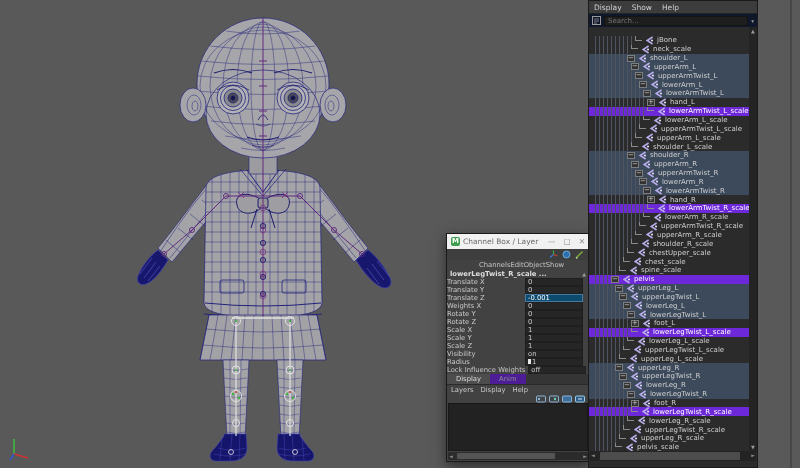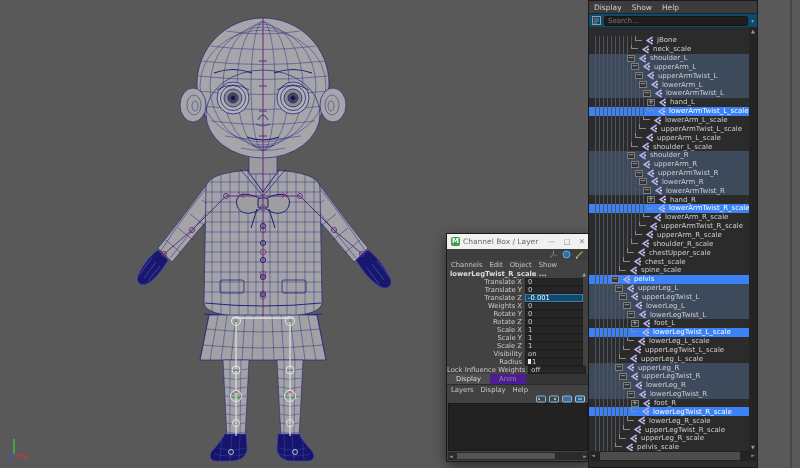--- a/index.html
+++ b/index.html
@@ -17,29 +17,29 @@
     background:#424242; border:1px solid #191919; box-shadow:0 4px 12px rgba(0,0,0,.5);
     display:flex; flex-direction:column; font-size:6.8px; color:#c9c9c9; }
   .titlebar { height:15px; background:#f1f1f1; display:flex; align-items:center;
     padding:0 4px; gap:3px; flex:0 0 15px; }
   .maya-icon { width:9px; height:9px; background:#3f9e4d; color:#fff; font-size:7px;
     font-weight:bold; text-align:center; line-height:9px; border-radius:2px; }
   .titlebar .title { color:#6b6b6b; font-size:7.5px; flex:1; white-space:nowrap; overflow:hidden; }
   .win-btn { color:#8a8a8a; font-size:7.5px; margin-left:5px; }
   .cb-toolbar { height:11px; flex:0 0 11px; display:flex; justify-content:flex-end;
     align-items:center; gap:4px; padding:0 5px; background:#3e3e3e; }
-  .cb-menus { height:9px; flex:0 0 9px; display:flex; gap:7px; padding:0 4px;
-    align-items:center; background:#424242; color:#c4c4c4; }
+  .cb-menus { height:9px; flex:0 0 9px; display:flex; padding:0 4px;
+    align-items:center; background:#424242; color:#c4c4c4;margin-left:28px; }
   .cb-object { height:9px; flex:0 0 9px; display:flex; align-items:center;
     padding:0 3px; font-weight:bold; color:#dedede; }
   .cb-object .sp { flex:1; }
   .tiny-arrow { font-size:5px; color:#9a9a9a; }
   #cb-channels { flex:0 0 96px; }
   .ch-row { height:8px; display:flex; align-items:center; }
-  .ch-label { flex:0 0 78px; text-align:right; padding-right:3px; white-space:nowrap;
+  .ch-label { flex:0 0 78px; text-align:left; padding-right:3px; white-space:nowrap;
     color:#c9c9c9; }
   .ch-val { flex:0 0 58px; height:7.4px; background:#262626; color:#cccccc;
     padding-left:2px; display:flex; align-items:center; border:1px solid #1f1f1f; }
   .ch-val.sel { background:#0c4a6e; color:#fff; border-color:#4879a0; }
   .slider-handle { display:inline-block; width:3px; height:5px; background:#e8e8e8;
     margin-right:1px; }
   .cb-outputs { flex:0 0 24px; padding:1px 3px; }
   .outputs-h { font-weight:bold; color:#d6d6d6; height:8px; }
   .output-row { height:8px; padding-left:8px; font-weight:bold; color:#cfcfcf;
     display:flex; }
@@ -58,31 +58,31 @@
   .hs-arrow { position:absolute; top:0; font-size:5px; color:#8a8a8a; line-height:8px; }
   .hs-arrow.l { left:1px; } .hs-arrow.r { right:1px; }
 
   
   #outliner { position:absolute; left:588px; top:0; width:170px; height:468px;
     background:#2b2b2b; border:1px solid #1a1a1a; display:flex; flex-direction:column;
     color:#cfcfcf; }
   .ol-menus { flex:0 0 13px; display:flex; gap:10px; align-items:center; padding:0 5px;
     font-size:7.5px; background:#3c3c3c; border-bottom:1px solid #242424; }
   .ol-search { flex:0 0 13px; display:flex; align-items:center; gap:3px; padding:0 3px;
-    background:#0c4a6e; }
+    background:#0f172a; }
   .ol-search input { flex:1; height:10px; background:#1e1e1e; border:1px solid #141414;
     border-radius:2px; color:#9a9a9a; font-size:7px; padding:0 3px;
     font-family:"DejaVu Sans", sans-serif; }
   .ol-search .dd { font-size:5.5px; color:#9a9a9a; }
   .ol-body { flex:1; position:relative; overflow:hidden; }
   #tree { position:absolute; left:0; top:9px; right:8px; }
   .tree-row { height:8.85px; display:flex; align-items:center; padding-left:6px;
     font-size:7px; white-space:nowrap; width:162px; }
   .tree-row.tint { background:#3c4a5c; }
-  .tree-row.sel { background:#3b82f6; color:#ffffff; }
+  .tree-row.sel { background:#6d28d9; color:#ffffff; }
   .guide { flex:0 0 4px; height:100%; border-left:1px solid #4e5560; }
   .elbow { flex:0 0 7px; height:4.6px; align-self:flex-start;
     border-left:1px solid #8a8a8a; border-bottom:1px solid #8a8a8a; margin-right:3px; }
   .exp { flex:0 0 7px; height:7px; border:1px solid #7d7d7d; background:#333;
     color:#cccccc; font-size:7px; line-height:5px; text-align:center; margin-right:3px; }
   .jicon { flex:0 0 9px; height:9px; margin-right:2px; }
   .tlabel { margin-left:1px; }
   .vscroll { position:absolute; right:0; top:0; bottom:0; width:8px; background:#242424;
     display:flex; flex-direction:column; justify-content:space-between; align-items:center;
     font-size:5px; color:#9a9a9a; padding:1px 0; }

